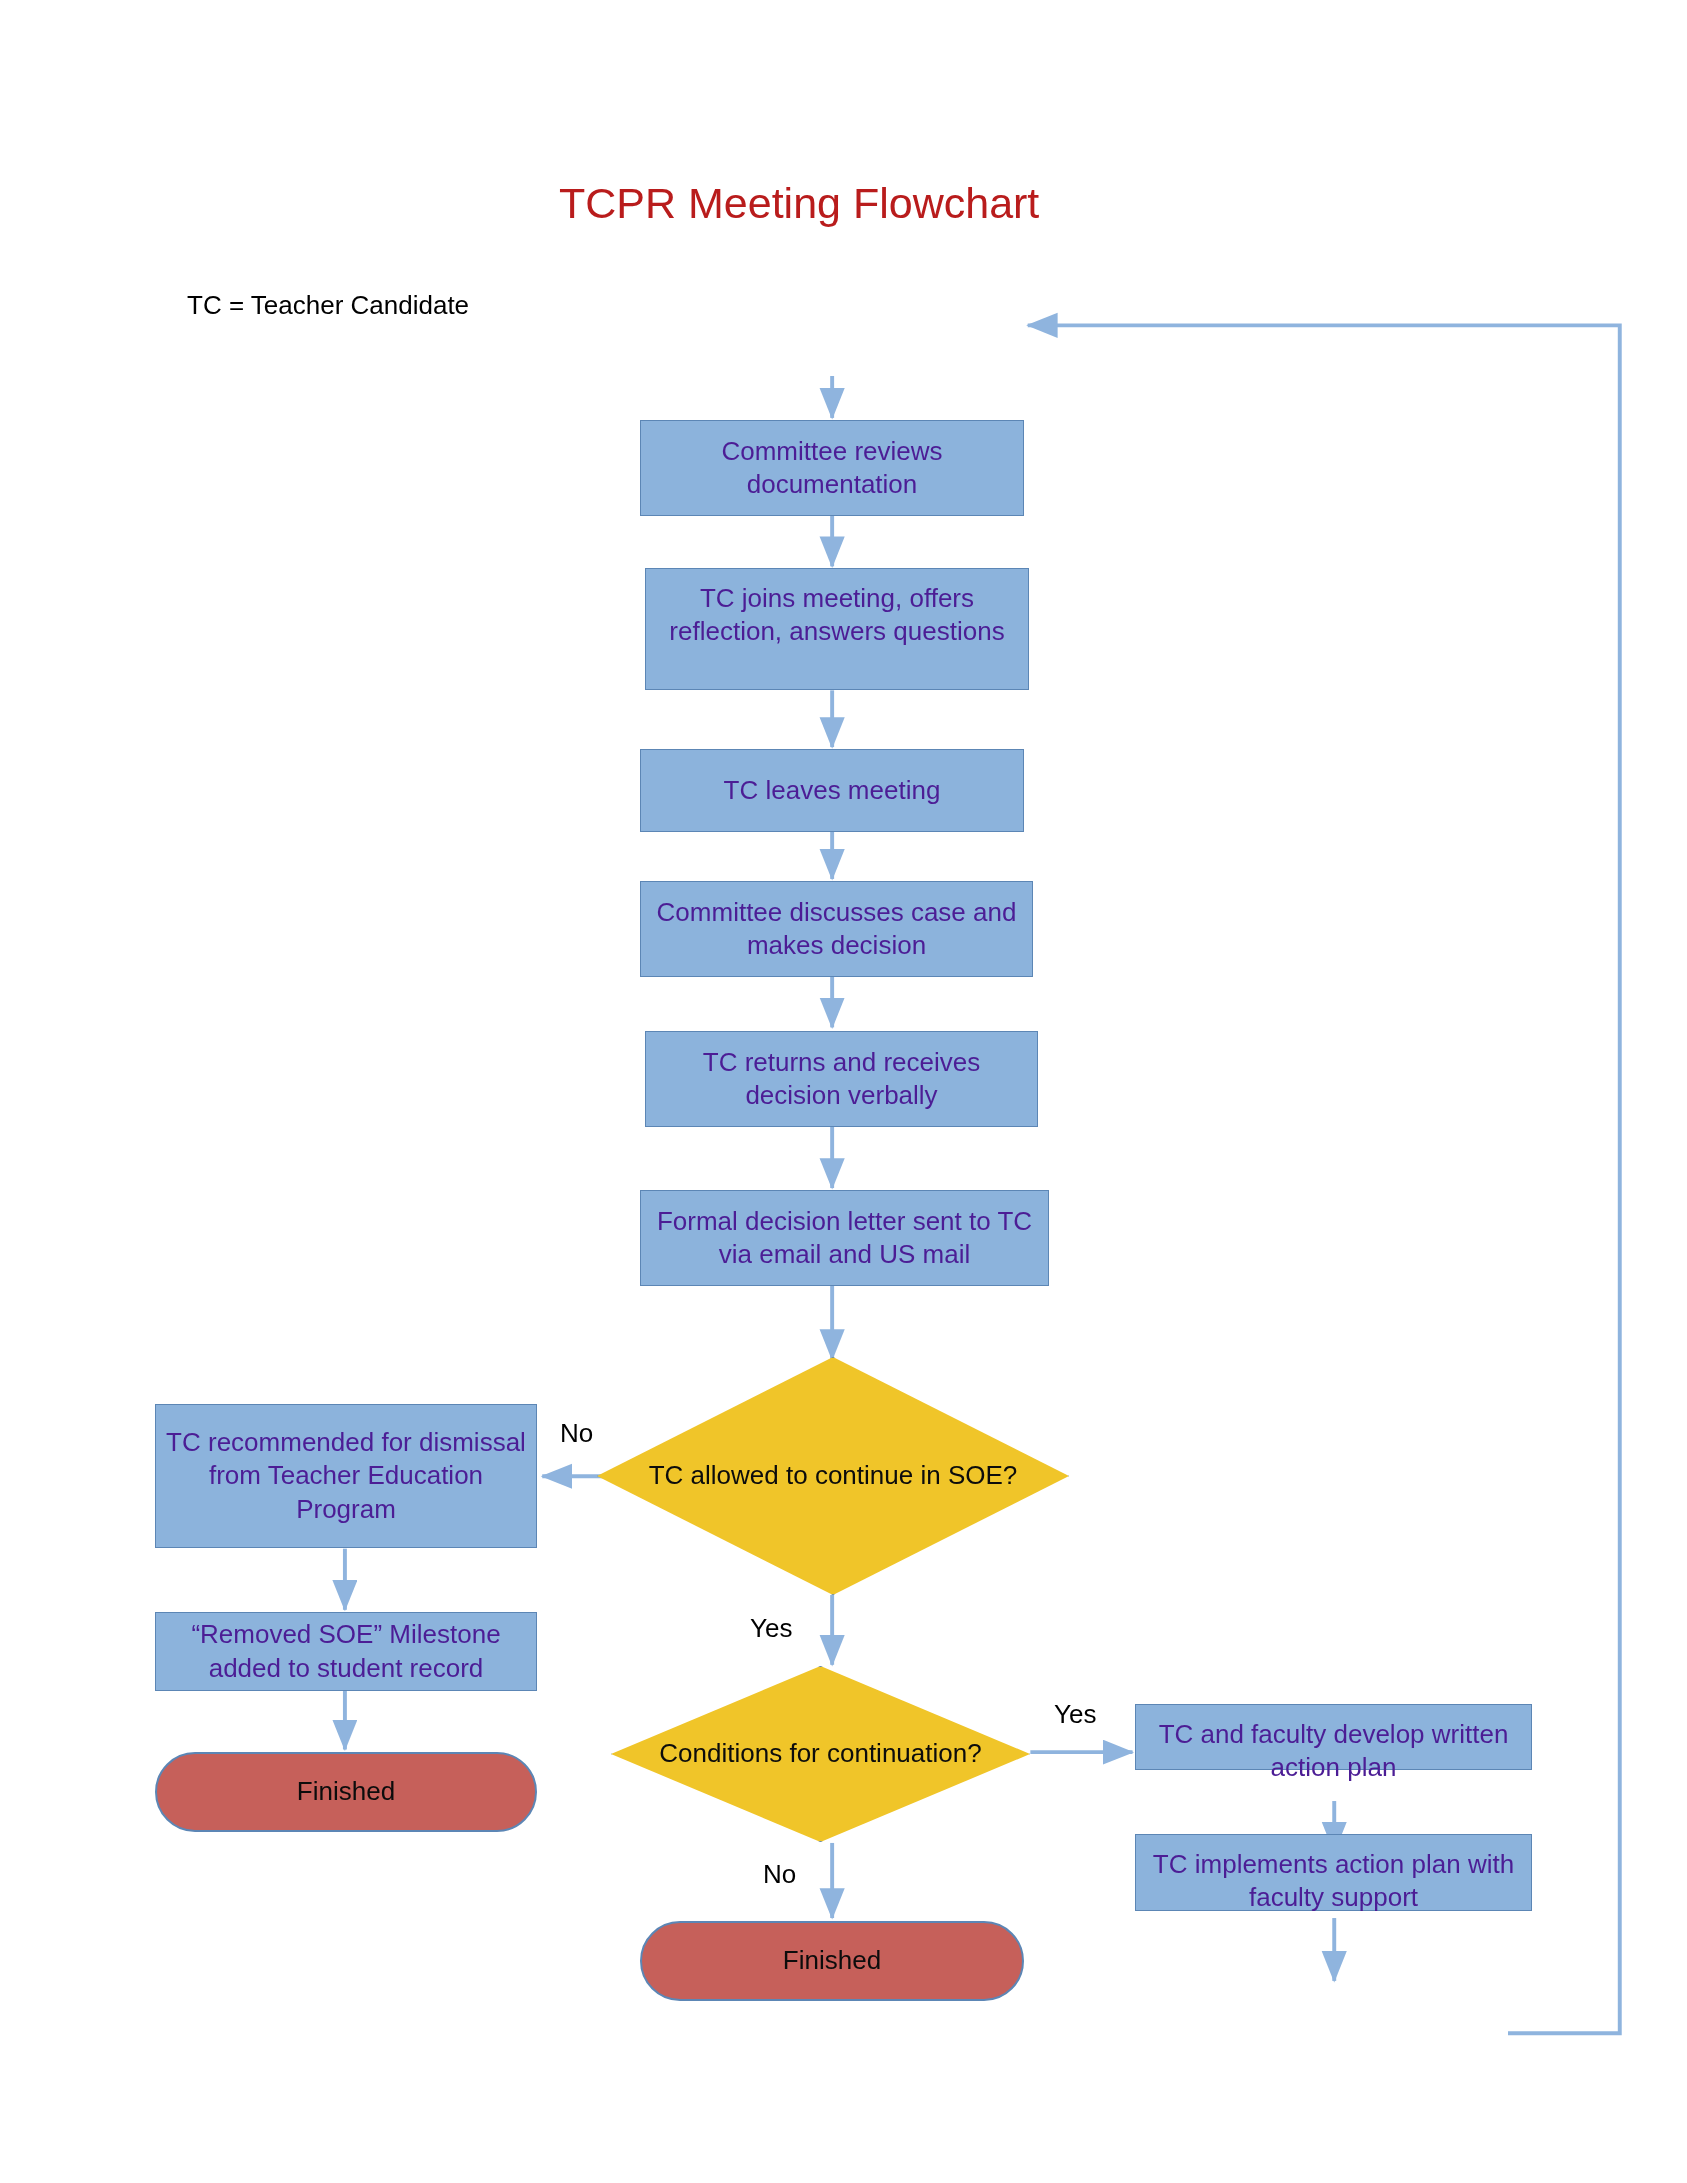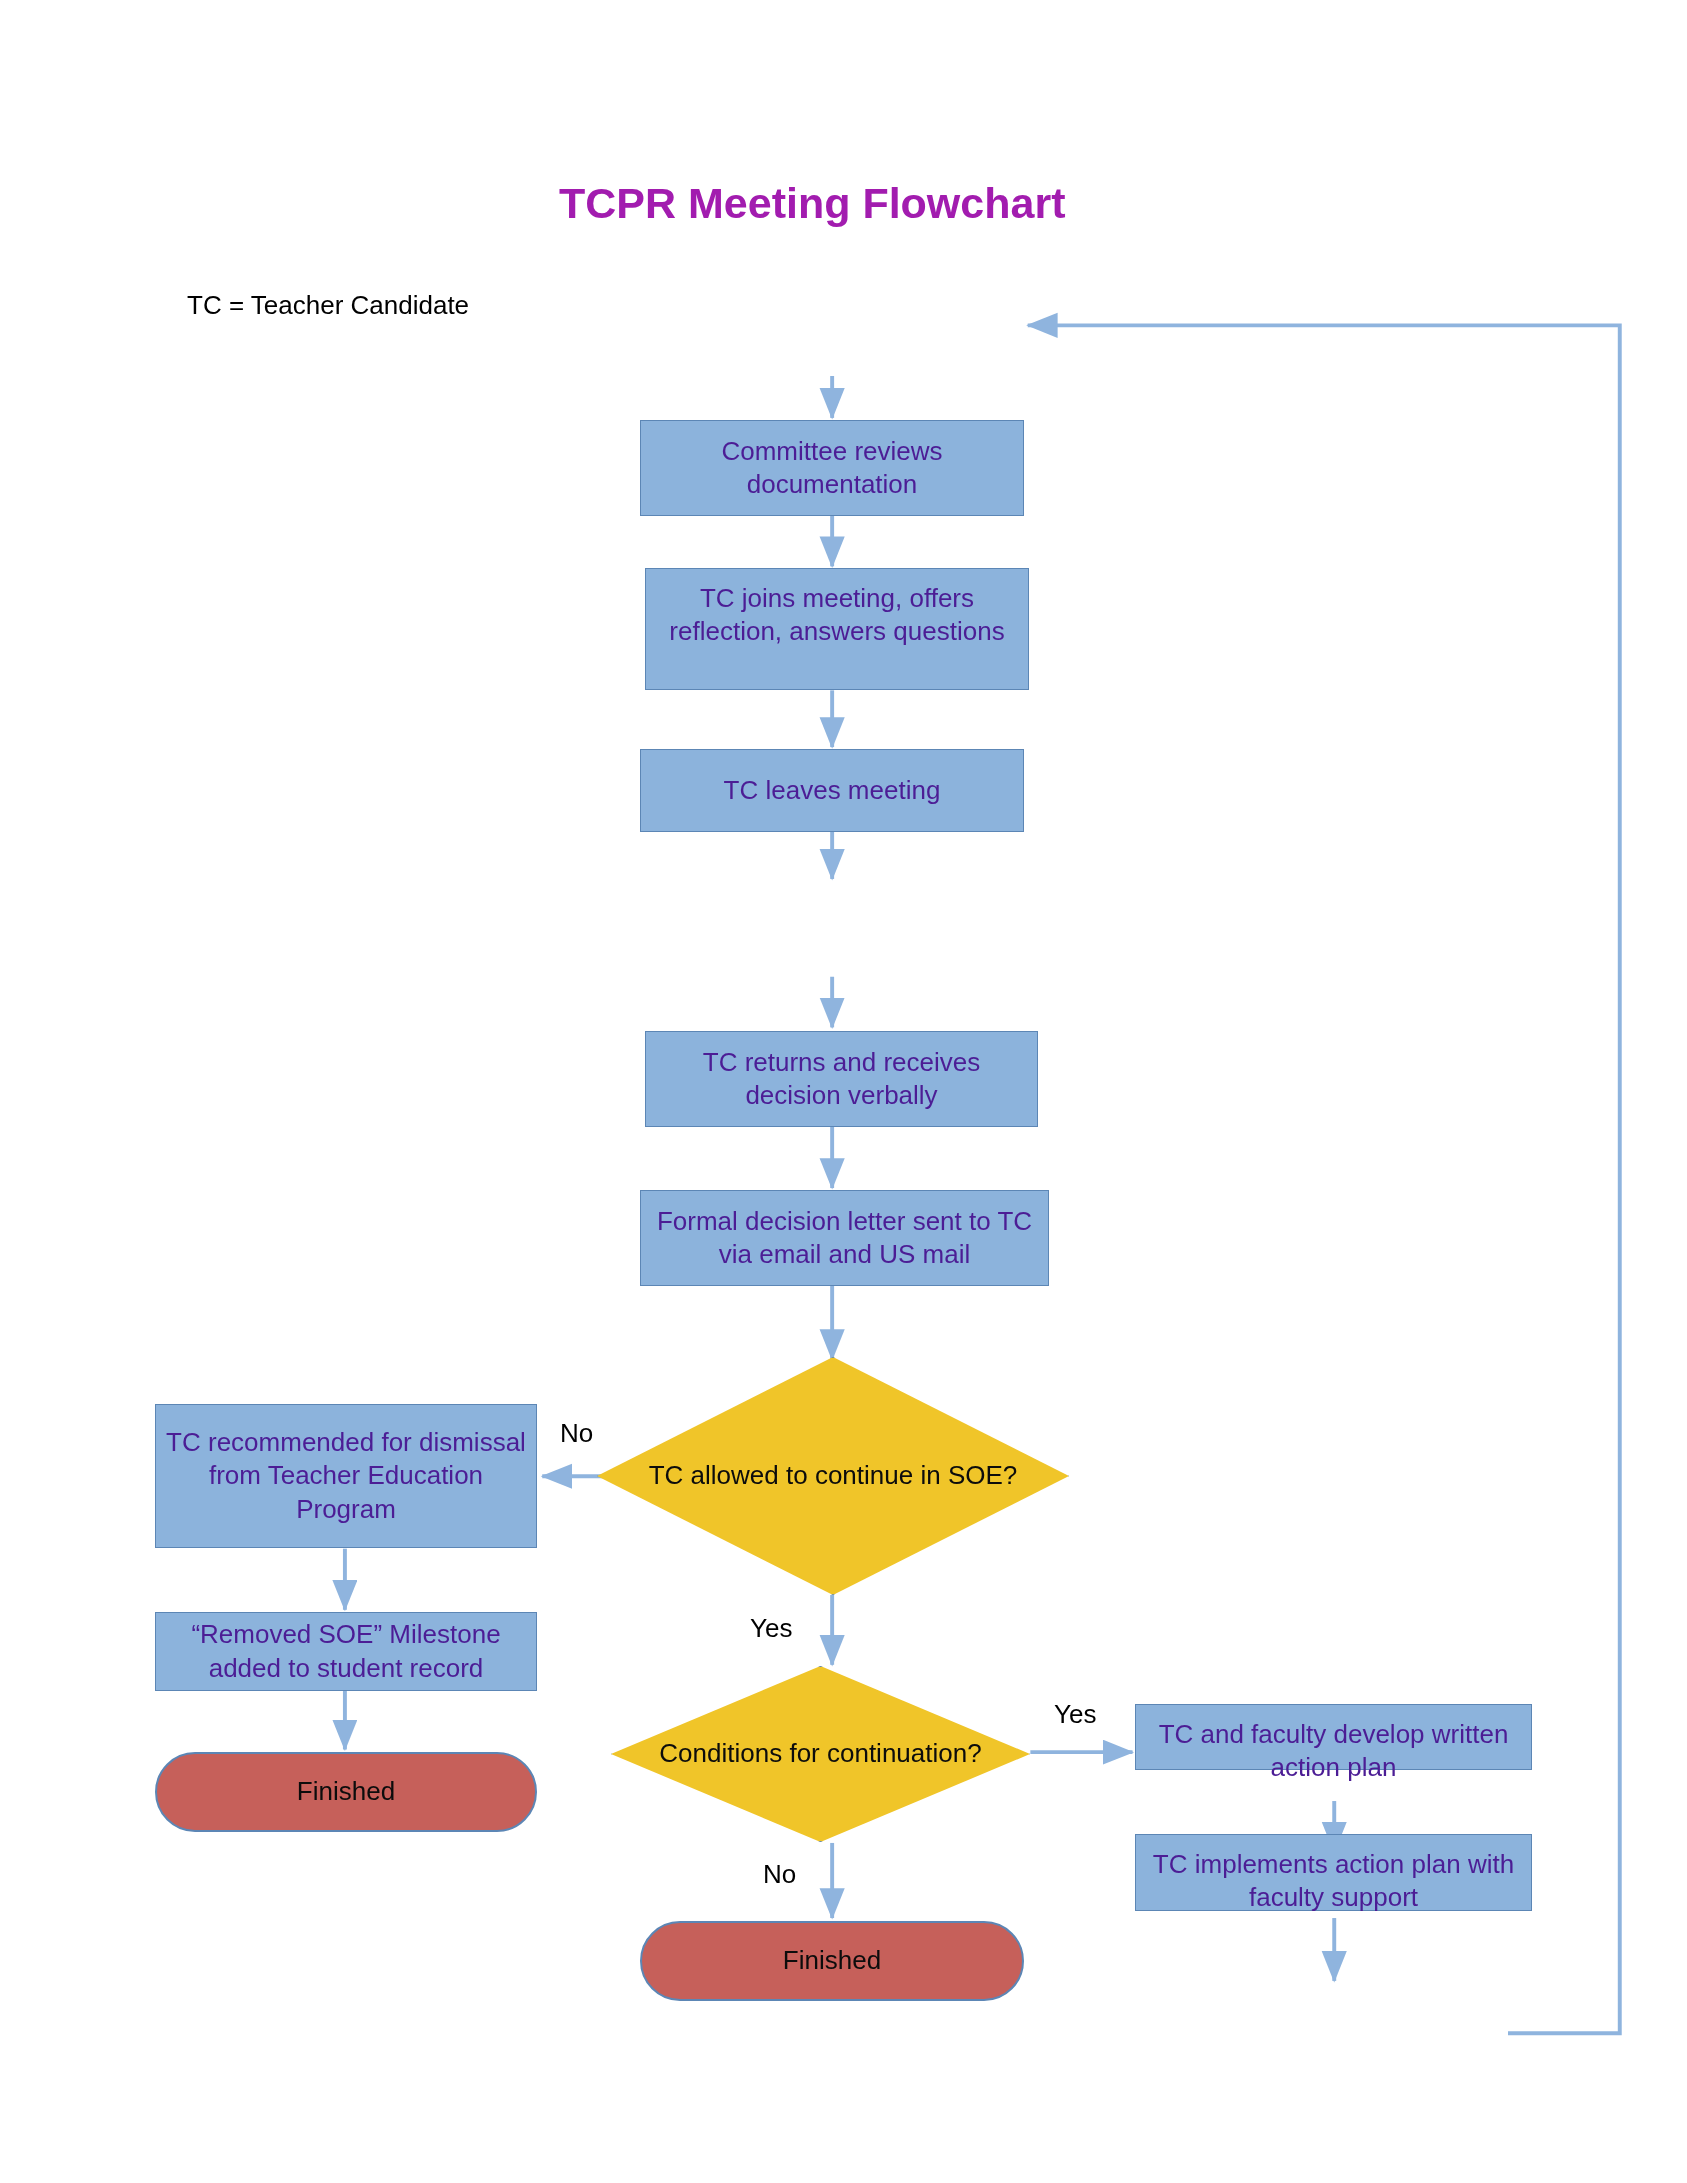--- a/index.html
+++ b/index.html
@@ -71,22 +71,22 @@
   
   .overflow-text{
     align-items:flex-start;
     overflow:visible;
   }
   .overflow-text .lbl{ padding-top:13px; }
 
   .title{
     position:absolute;
     font-size:43px;
-    font-weight:bold;
-    color:#a21caf;
+    font-weight:normal;
+    color:#b91c1c;
     white-space:nowrap;
     z-index:3;
   }
   .legend{
     position:absolute;
     font-size:26px;
     color:#000000;
     white-space:nowrap;
     z-index:3;
   }
@@ -155,20 +155,23 @@
   </div>
 
   <div class="node process overflow-text" style="left:645px; top:568px; width:384px; height:122px;">
     <span class="lbl">TC joins meeting, offers reflection, answers questions</span>
   </div>
 
   <div class="node process" style="left:640px; top:749px; width:384px; height:83px;">
     <span class="lbl">TC leaves meeting</span>
   </div>
 
+  <div class="node process" style="left:640px; top:881px; width:393px; height:96px;">
+    <span class="lbl">Committee discusses case and makes decision</span>
+  </div>
 
   <div class="node process" style="left:645px; top:1031px; width:393px; height:96px;">
     <span class="lbl">TC returns and receives decision verbally</span>
   </div>
 
   <div class="node process" style="left:640px; top:1190px; width:409px; height:96px;">
     <span class="lbl">Formal decision letter sent to TC via email and US mail</span>
   </div>
 
   <div class="node decision" style="left:597px; top:1357px; width:472px; height:238px;">

